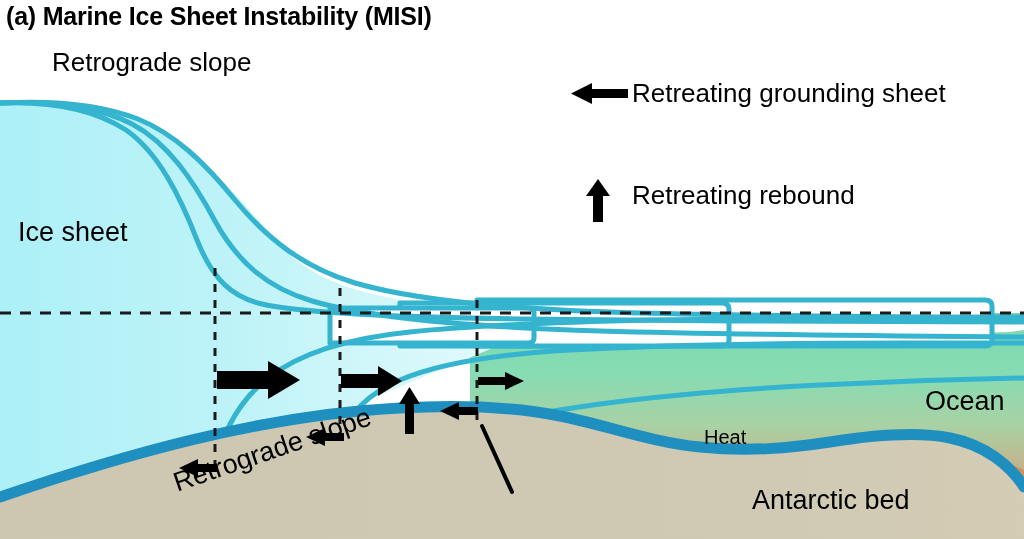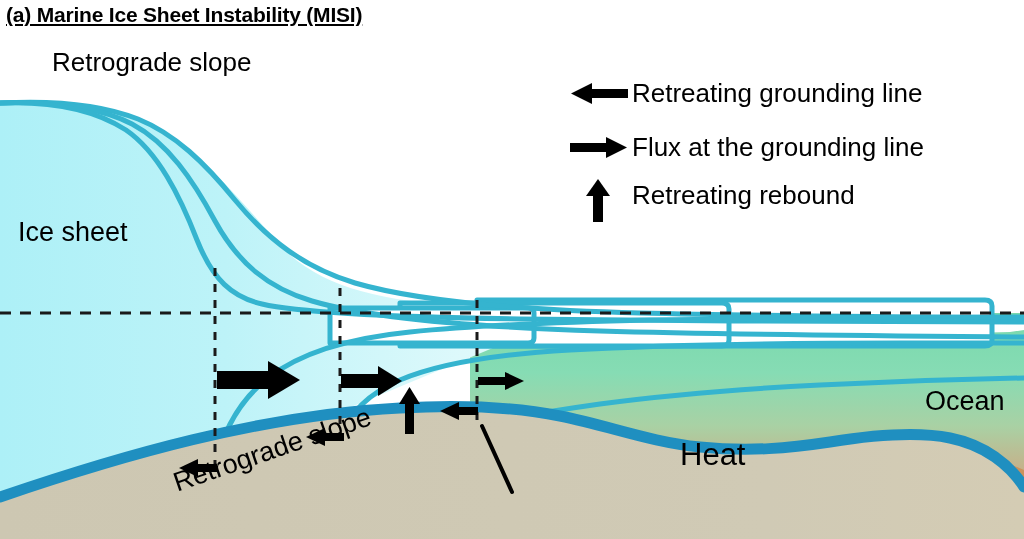--- a/index.html
+++ b/index.html
@@ -26,46 +26,44 @@
   }
   .lbl {
     position: absolute;
     color: #000000;
     white-space: nowrap;
     line-height: 1;
   }
   #panel-title {
     left: 6px;
     top: 4px;
-    font-size: 21px;
+    font-size: 25px;
     font-weight: bold;
     letter-spacing: -0.2px;
-    text-decoration: underline;
   }
   #retrograde-top {
     left: 52px;
     top: 49px;
     font-size: 26px;
   }
   #ice-sheet-label {
     left: 18px;
     top: 219px;
     font-size: 27px;
   }
   #ocean-label {
     left: 925px;
     top: 368px;
     font-size: 27px;
     margin-top: 20px;
   }
   #heat-label {
-    left: 680px;
+    left: 704px;
     top: 427px;
-    font-size: 31px;
-    margin-top: 12px;
+    font-size: 20px;
   }
   #antarctic-bed-label {
     left: 752px;
     top: 487px;
     font-size: 27px;
   }
   #grounding-line-label {
     left: 505px;
     top: 497px;
     font-size: 27px;
@@ -266,43 +264,35 @@
   <div class="lbl" id="panel-title">(a) Marine Ice Sheet Instability (MISI)</div>
 
   <div class="lbl" id="retrograde-top">Retrograde slope</div>
 
   <div class="lbl" id="ice-sheet-label">Ice sheet</div>
 
   <div class="lbl" id="ocean-label">Ocean</div>
 
   <div class="lbl" id="heat-label">Heat</div>
 
+  <div class="lbl" id="antarctic-bed-label">Antarctic bed</div>
 
 
   <div class="lbl" id="retrograde-bed">Retrograde slope</div>
 
   <div class="legend-row" id="legend-row-0">
     <span class="legend-glyph">
       <svg viewBox="0 0 66 34" width="66" height="34">
         <rect x="22" y="13" width="40" height="9" fill="#000000"></rect>
         <path d="M 26 7 L 5 17.5 L 26 28 Z" fill="#000000"></path>
       </svg>
     </span>
-    <span class="legend-text">Retreating grounding line</span>
+    <span class="legend-text">Retreating grounding sheet</span>
   </div>
 
-  <div class="legend-row" id="legend-row-1">
-    <span class="legend-glyph">
-      <svg viewBox="0 0 66 34" width="66" height="34">
-        <rect x="4" y="13" width="40" height="9" fill="#000000"></rect>
-        <path d="M 40 7 L 61 17.5 L 40 28 Z" fill="#000000"></path>
-      </svg>
-    </span>
-    <span class="legend-text">Flux at the grounding line</span>
-  </div>
 
   <div class="legend-row" id="legend-row-2">
     <span class="legend-glyph">
       <svg viewBox="0 0 66 44" width="66" height="44">
         <rect x="27" y="14" width="10" height="30" fill="#000000"></rect>
         <path d="M 20 18 L 32 1 L 44 18 Z" fill="#000000"></path>
       </svg>
     </span>
     <span class="legend-text">Retreating rebound</span>
   </div>

